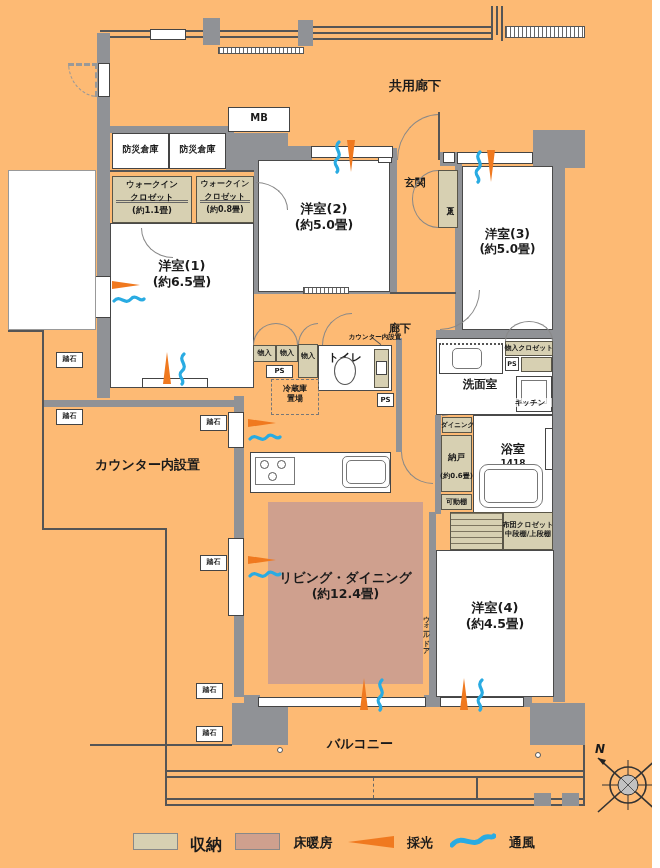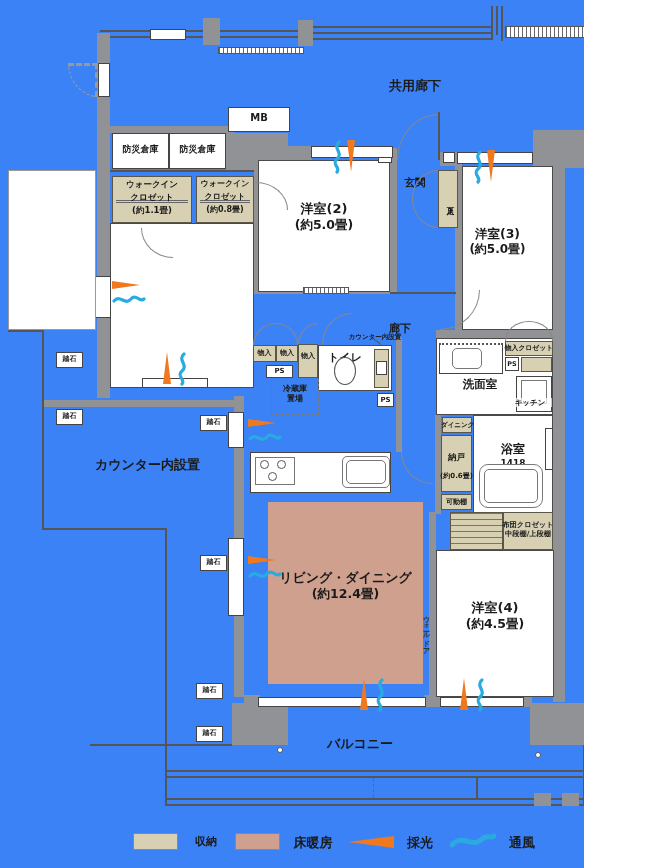--- a/index.html
+++ b/index.html
@@ -1,16 +1,16 @@
 <!DOCTYPE html>
 <html style="--storage: #d7d0b2; --floor_heating: #cfa08e; --daylight: #f0791f; --ventilation: #29abe2; --wall: #909296;"><head>
 <meta charset="utf-8">
 <style>
   html,body{margin:0;padding:0;background:#fff;}
-  .plan{position:relative;width:584px;height:868px;background:#3b82f6;overflow:hidden;
+  .plan{position:relative;width:652px;height:868px;background:#fdba74;overflow:hidden;
         font-family:"DejaVu Sans",sans-serif;color:#1a1a1a;}
   .abs{position:absolute;}
   .w{position:absolute;background:var(--wall,#909296);}
   .ln{position:absolute;background:#555;}
   .lnd{position:absolute;border-left:1px dashed #666;}
   .thin{position:absolute;border:1px solid #777;background:#fff;box-sizing:border-box;}
   .room{position:absolute;border:1.6px solid #4a4a4a;background:#fff;box-sizing:border-box;}
   .wb{position:absolute;border:1px solid #444;background:#fff;box-sizing:border-box;}
   .bg{position:absolute;border:1px solid #5a5648;background:var(--storage,#d7d0b2);box-sizing:border-box;}
   .pink{position:absolute;background:var(--floor_heating,#cfa08e);}
@@ -110,30 +110,34 @@
   <div class="bg" style="left:196px;top:176px;width:58px;height:47px">
     <div class="pipe"></div>
   </div>
   <div class="lb" style="left:196px;top:178px;width:58px;font-size:8px;line-height:1.6">
     <div>ウォークイン</div>
       <div>クロゼット</div>
       <div>(約0.8畳)</div>
   </div>
 
   <div class="room" style="left:110px;top:223px;width:144px;height:165px"></div>
+  <div class="lb" style="left:110px;top:258px;width:144px;font-size:13px">
+    <div>洋室(1)</div>
+      <div style="font-size:12.5px">(約6.5畳)</div>
+  </div>
 
   <div class="room" style="left:258px;top:160px;width:132px;height:132px"></div>
   <div class="lb" style="left:258px;top:201px;width:132px;font-size:13px">
     <div>洋室(2)</div>
       <div style="font-size:12.5px">(約5.0畳)</div>
   </div>
   <div class="hatchv" style="left:303px;top:287px;width:46px;height:7px"></div>
 
   <div class="room" style="left:462px;top:166px;width:91px;height:164px"></div>
-  <div class="lb" style="left:448px;top:226px;width:99px;font-size:12.5px">
+  <div class="lb" style="left:458px;top:226px;width:99px;font-size:12.5px">
     <div>洋室(3)</div>
       <div style="font-size:12px">(約5.0畳)</div>
   </div>
 
   <div class="arc tl" style="left:397px;top:114px;width:42px;height:46px"></div>
   <div class="ln" style="left:438px;top:112px;width:2px;height:48px"></div>
   <div class="wb" style="left:378px;top:152px;width:14px;height:11px"></div>
   <div class="wb" style="left:443px;top:152px;width:12px;height:11px"></div>
   <div class="lb" style="left:390px;top:176px;width:50px;font-size:10.5px">玄関</div>
   <div class="bg" style="left:438px;top:170px;width:20px;height:58px"></div>
@@ -340,21 +344,21 @@
       <circle cx="38" cy="39" r="18" fill="none" stroke="#333" stroke-width="1.6"></circle>
       <circle cx="38" cy="39" r="10" fill="#c2c2c2" stroke="#333" stroke-width="1"></circle>
       <line x1="31" y1="32" x2="45" y2="46" stroke="#555" stroke-width="1"></line>
       <line x1="45" y1="32" x2="31" y2="46" stroke="#555" stroke-width="1"></line>
       <polygon points="8,12 16,14 13,19" fill="#222"></polygon>
     </svg>
   </div>
   <div class="lb" style="left:592px;top:742px;width:16px;font-size:12px;font-style:italic">N</div>
 
   <div class="bg" style="left:133px;top:833px;width:45px;height:17px;border-color:#888"></div>
-  <div class="lb" style="left:186px;top:835px;width:40px;font-size:11px">収納</div>
+  <div class="lb" style="left:186px;top:835px;width:40px;font-size:16px">収納</div>
   <div class="pink abs" style="left:235px;top:833px;width:45px;height:17px;border:1px solid #888;box-sizing:border-box"></div>
   <div class="lb" style="left:288px;top:835px;width:50px;font-size:13px">床暖房</div>
   <div class="abs" style="left:348px;top:835px">
       <svg width="46" height="14" viewBox="0 0 46 14">
         <polygon points="0,7 46,1 46,13" fill="var(--daylight,#f0791f)"></polygon>
       </svg>
     </div>
   <div class="lb" style="left:400px;top:835px;width:40px;font-size:13px">採光</div>
   <div class="abs" style="left:450px;top:831px">
       <svg width="46" height="20" viewBox="0 0 46 20">

